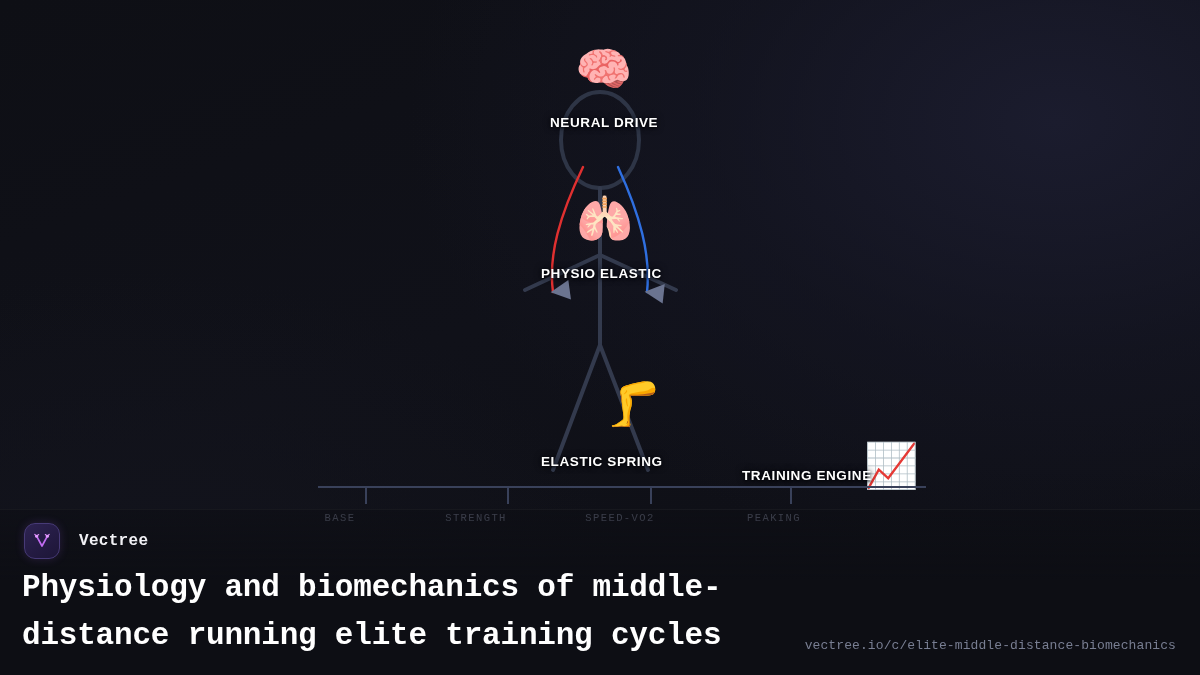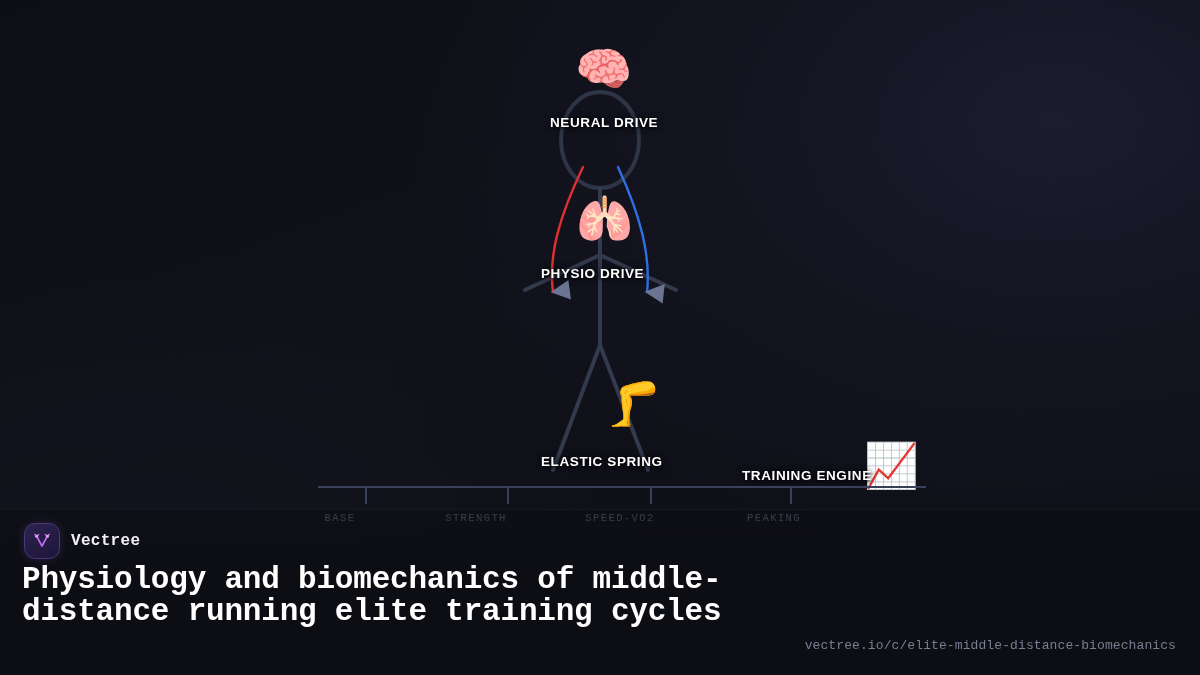--- a/index.html
+++ b/index.html
@@ -108,21 +108,21 @@
     height: 165px;
     border-top: 1px solid rgba(255,255,255,0.045);
     background: linear-gradient(180deg, rgba(12,13,19,0.55) 0%, #0d0e14 42%, #0d0e14 100%);
   }
   #brand {
     position: absolute;
     left: 24px;
     top: 13px;
     display: flex;
     align-items: center;
-    gap: 11px;
+    gap: 19px;
     justify-content: space-between;
   }
   #brand-logo {
     width: 34px;
     height: 34px;
     border-radius: 11px;
     background: linear-gradient(145deg, #2e2352 0%, #241b43 55%, #1d1637 100%);
     border: 1px solid #473a77;
     display: flex;
     align-items: center;
@@ -139,21 +139,21 @@
   #headline {
     position: absolute;
     left: 22px;
     top: 54px;
     width: 720px;
     margin: 0;
     color: #ffffff;
     font-family: "Liberation Mono", monospace;
     font-size: 31px;
     font-weight: 700;
-    line-height: 32px;
+    line-height: 48px;
     letter-spacing: -0.2px;
   }
   #site-url {
     position: absolute;
     right: 24px;
     bottom: 22px;
     color: #787e92;
     font-family: "Liberation Mono", monospace;
     font-size: 13px;
     letter-spacing: 0.1px;
@@ -187,21 +187,21 @@
       <path d="M583,167 C560,215 548,255 553,292" fill="none" stroke="#e03030" stroke-width="2.4" stroke-linecap="round" marker-end="url(#arrowhead)"></path>
       <path d="M618,167 C640,215 651,255 647,292" fill="none" stroke="#2f6fe0" stroke-width="2.4" stroke-linecap="round" marker-end="url(#arrowhead)"></path>
     </svg>
 
     <span class="emoji" id="emoji-brain">🧠</span>
     <span class="emoji" id="emoji-lungs">🫁</span>
     <span class="emoji" id="emoji-leg">🦵</span>
     <span class="emoji" id="emoji-chart">📈</span>
 
     <div class="node-label" id="label-neural">NEURAL DRIVE</div>
-    <div class="node-label" id="label-physio">PHYSIO DRIVE</div>
+    <div class="node-label" id="label-physio">PHYSIO ELASTIC</div>
     <div class="node-label" id="label-elastic">ELASTIC SPRING</div>
     <div class="node-label" id="label-training">TRAINING ENGINE</div>
 
     <div id="timeline">
       <div id="timeline-axis"></div>
 
       <div class="tick" style="left:47px"></div>
       <div class="tick" style="left:189px"></div>
       <div class="tick" style="left:332px"></div>
       <div class="tick" style="left:472px"></div>

